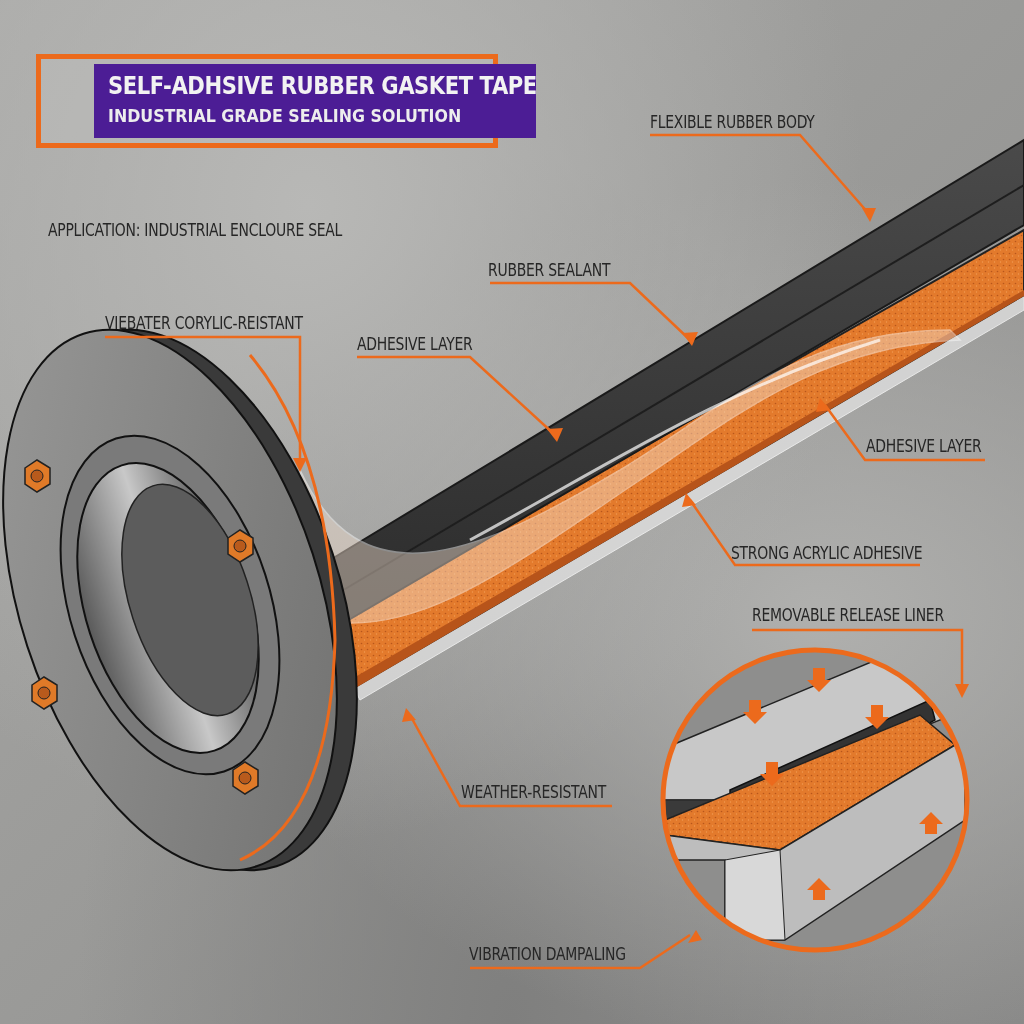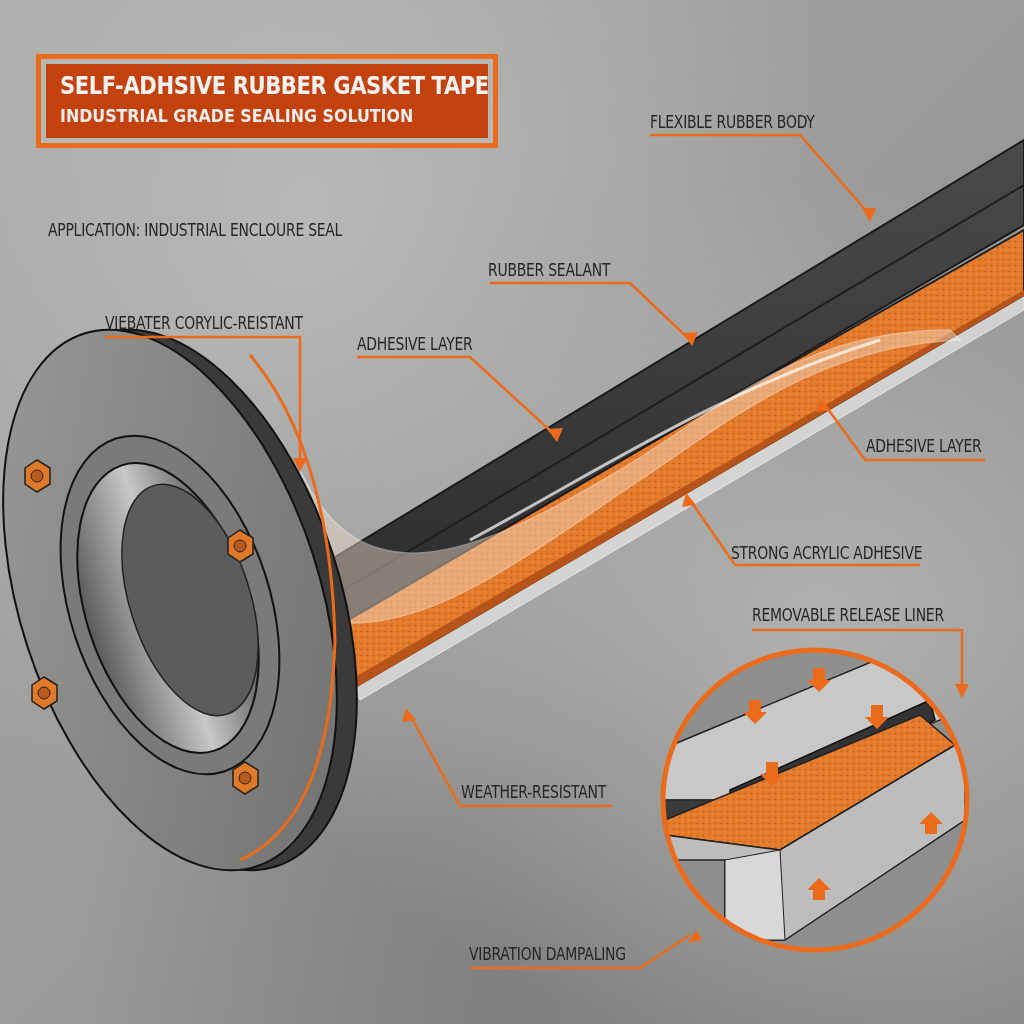--- a/index.html
+++ b/index.html
@@ -8,21 +8,21 @@
     background:#9c9c9b;}
   #bg{position:absolute;inset:0;
     background:
       radial-gradient(ellipse at 30% 20%, #b8b8b6 0%, rgba(0,0,0,0) 55%),
       radial-gradient(ellipse at 80% 60%, #b0b0ae 0%, rgba(0,0,0,0) 50%),
       radial-gradient(ellipse at 50% 100%, #7f7f7e 0%, rgba(0,0,0,0) 60%),
       linear-gradient(135deg,#a9a9a7 0%,#9a9a98 50%,#8a8a89 100%);}
   svg#art{position:absolute;left:0;top:0;}
   .title-box{position:absolute;left:36px;top:54px;width:462px;height:94px;
     border:5px solid #ec6a1c;box-sizing:border-box;padding:5px;background:rgba(190,190,188,0.5);}
-  .title-inner{width:100%;height:100%;background:#c2410c;box-sizing:border-box;padding:6px 0 0 14px;}
+  .title-inner{width:100%;height:100%;background:#4c1d95;box-sizing:border-box;padding:6px 0 0 14px;margin-left:48px;}
   .title-main{color:#f2f2f2;font-family:"DejaVu Sans","Liberation Sans",sans-serif;font-weight:bold;
     font-size:24px;letter-spacing:-0.5px;transform:scaleX(0.88);transform-origin:left;white-space:nowrap;line-height:32px;}
   .title-sub{color:#ededed;font-family:"DejaVu Sans","Liberation Sans",sans-serif;font-weight:bold;
     font-size:18px;transform:scaleX(0.88);transform-origin:left;white-space:nowrap;line-height:28px;}
   .lbl{position:absolute;color:#262626;font-family:"DejaVu Sans","Liberation Sans",sans-serif;
     font-size:17px;white-space:nowrap;transform:scaleX(0.82);transform-origin:left;letter-spacing:-0.3px;}
 </style>
 </head>
 <body>
 

